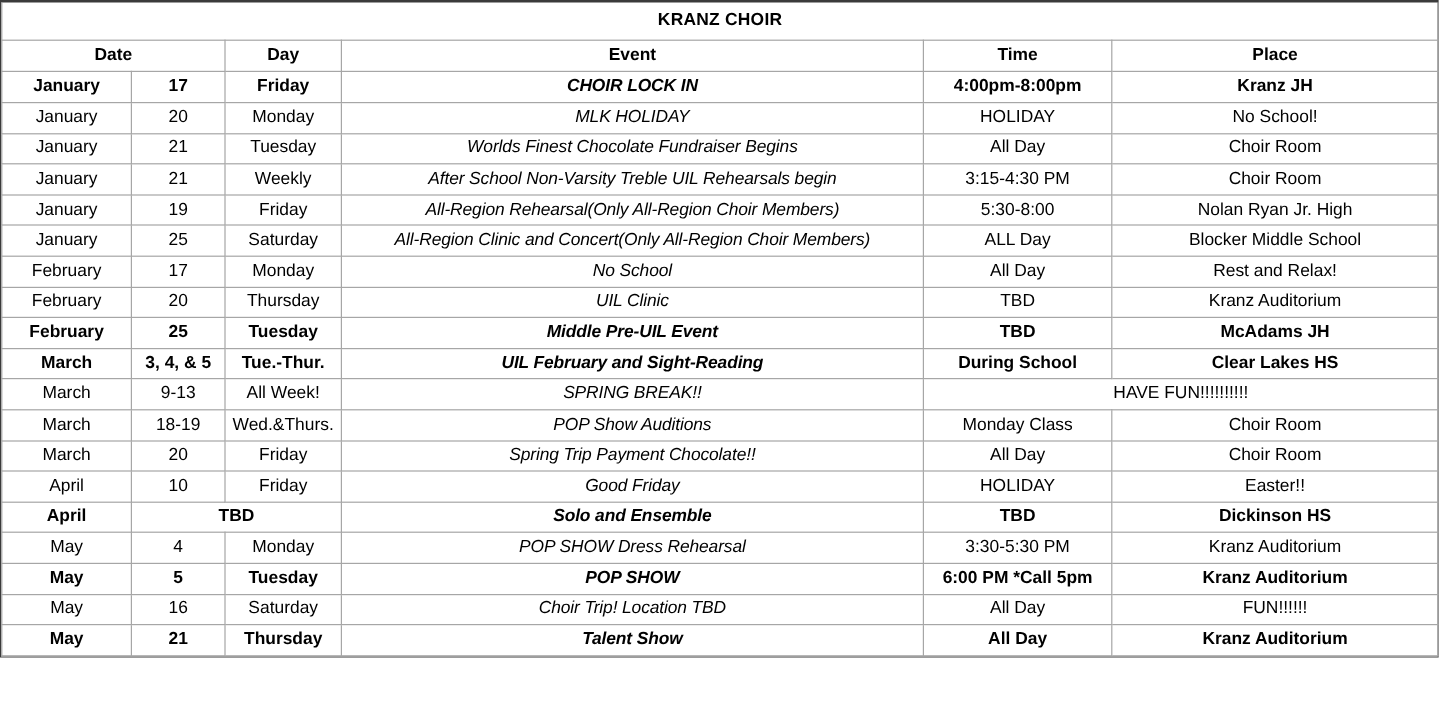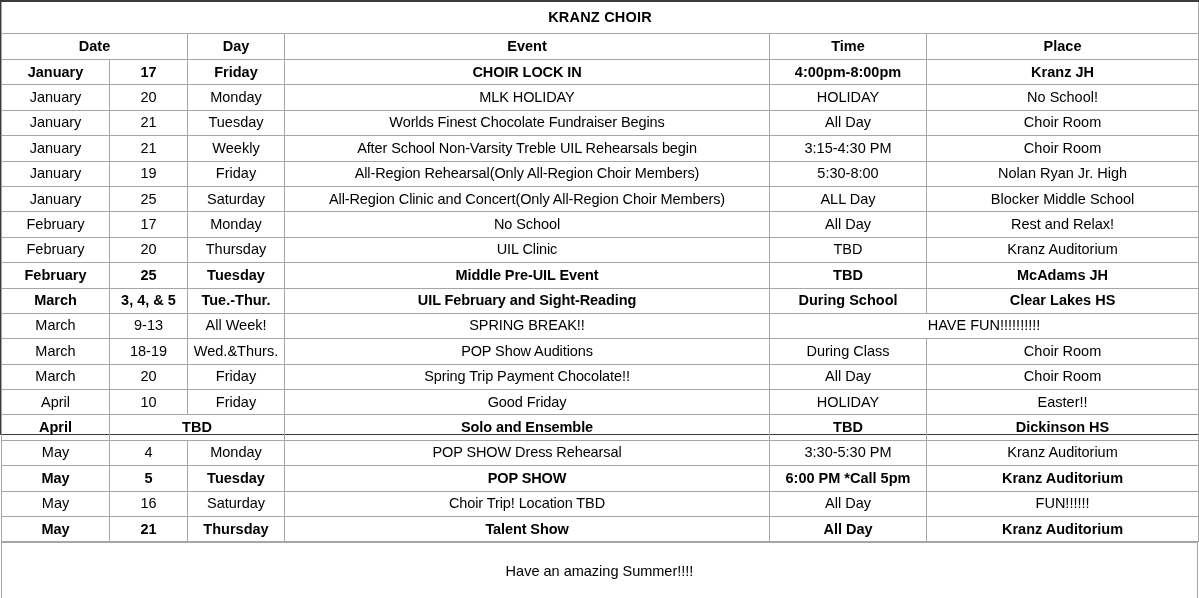--- a/index.html
+++ b/index.html
@@ -9,26 +9,26 @@
   }
   body {
     width: 1199px;
     height: 598px;
     font-family: "Liberation Sans", sans-serif;
     color: #000000;
     overflow: hidden;
   }
   #sheet {
     width: 1199px;
-    height: 435px;
+    height: 548px;
     box-sizing: border-box;
     border: 1px solid #3b3b3b;
     border-top: 2px solid #3b3b3b;
     display: flex;
-    flex-direction: column;
+    flex-direction: row;
     justify-content: space-between;
   }
   table.grid {
     border-collapse: collapse;
     table-layout: fixed;
     width: 1197px;
   }
   table.grid td {
     border: 1px solid #a6a6a6;
     padding: 0 3px;
@@ -62,20 +62,21 @@
   }
   
   .data-row td {
     height: 24.4px;
   }
   .data-row.bold td {
     font-weight: 700;
   }
   .data-row td.event {
     letter-spacing: -0.1px;
+    font-style: italic;
   }
   
   .footer-row td {
     border-left: none;
     border-right: none;
     border-bottom: none;
     border-top: 1px solid #a6a6a6;
     height: 56px;
     font-size: 28px;
     font-weight: 400;
@@ -202,21 +203,21 @@
           <td>9-13</td>
           <td>All Week!</td>
           <td class="event">SPRING BREAK!!</td>
           <td colspan="2">HAVE FUN!!!!!!!!!!</td>
         </tr>
         <tr class="data-row">
           <td>March</td>
           <td>18-19</td>
           <td>Wed.&amp;Thurs.</td>
           <td class="event">POP Show Auditions</td>
-          <td>During Class</td>
+          <td>Monday Class</td>
           <td>Choir Room</td>
         </tr>
         <tr class="data-row">
           <td>March</td>
           <td>20</td>
           <td>Friday</td>
           <td class="event">Spring Trip Payment Chocolate!!</td>
           <td>All Day</td>
           <td>Choir Room</td>
         </tr>

